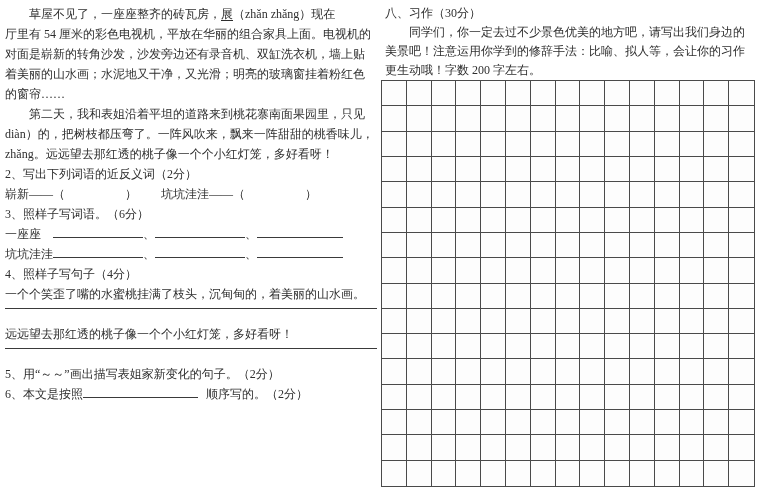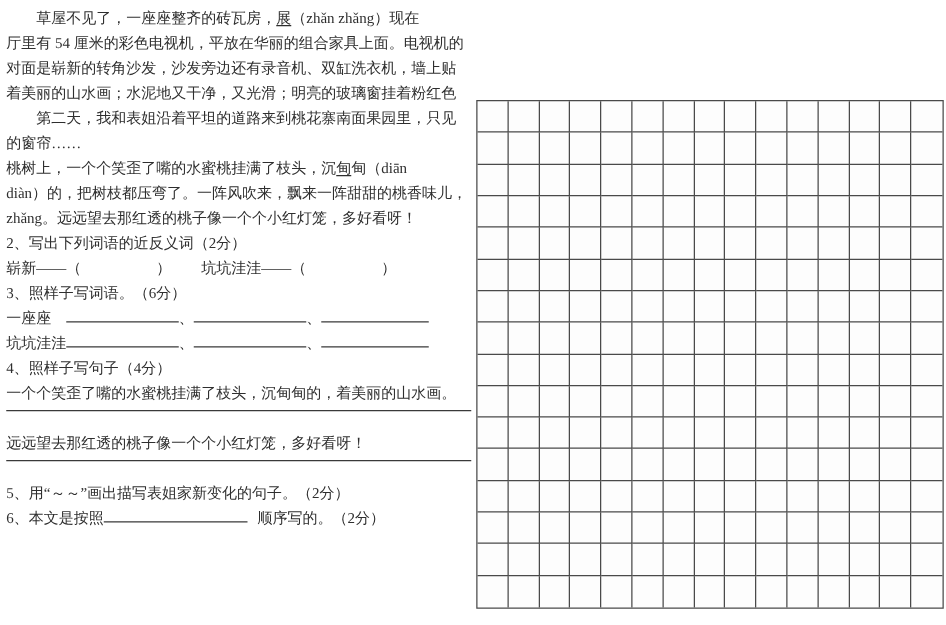--- a/index.html
+++ b/index.html
@@ -55,24 +55,23 @@
 <body>
 
 <div class="page">
 
   <div class="col-left">
 
     <div class="tl"><span>　　草屋不见了，一座座整齐的砖瓦房，</span><span class="dotted">展</span><span>（zhǎn  zhǎng）现在</span></div>
     <div class="tl">厅里有 54 厘米的彩色电视机，平放在华丽的组合家具上面。电视机的</div>
     <div class="tl">对面是崭新的转角沙发，沙发旁边还有录音机、双缸洗衣机，墙上贴</div>
     <div class="tl">着美丽的山水画；水泥地又干净，又光滑；明亮的玻璃窗挂着粉红色</div>
+    <div class="tl">的窗帘……</div>
+
     <div class="tl">　　第二天，我和表姐沿着平坦的道路来到桃花寨南面果园里，只见</div>
-
-    <div class="tl">的窗帘……</div>
-    <div class="tl"><span>桃树上，一个个笑歪了嘴的水蜜桃挂满了枝头，沉</span><span class="dotted">甸</span><span>甸（diān</span></div>
     <div class="tl">diàn）的，把树枝都压弯了。一阵风吹来，飘来一阵甜甜的桃香味儿，</div>
     <div class="tl">zhǎng。远远望去那红透的桃子像一个个小红灯笼，多好看呀！</div>
 
     <div class="tl">2、写出下列词语的近反义词（2分）</div>
     <div class="tl">崭新——（　　　　　）　　坑坑洼洼——（　　　　　）</div>
     <div class="tl">3、照样子写词语。（6分）</div>
 
     <div class="tl"><span>一座座　</span><span class="blank w90"></span><span>、</span><span class="blank w90"></span><span>、</span><span class="blank w86"></span></div>
     <div class="tl"><span>坑坑洼洼</span><span class="blank w90"></span><span>、</span><span class="blank w90"></span><span>、</span><span class="blank w86"></span></div>
 
@@ -80,20 +79,26 @@
     <div class="tl">一个个笑歪了嘴的水蜜桃挂满了枝头，沉甸甸的，着美丽的山水画。</div>
     <div class="rule"></div>
     <div class="tl">远远望去那红透的桃子像一个个小红灯笼，多好看呀！</div>
     <div class="rule"></div>
 
     <div class="tl">5、用“～～”画出描写表姐家新变化的句子。（2分）</div>
     <div class="tl"><span>6、本文是按照</span><span class="blank w115"></span><span>顺序写的。（2分）</span></div>
 
   </div>
 
+  <div class="col-right">
+    <div class="tl">八、习作（30分）</div>
+    <div class="tl">　　同学们，你一定去过不少景色优美的地方吧，请写出我们身边的</div>
+    <div class="tl">美景吧！注意运用你学到的修辞手法：比喻、拟人等，会让你的习作</div>
+    <div class="tl">更生动哦！字数 200 字左右。</div>
+  </div>
 
   <div class="writing-grid" style="grid-template-columns: repeat(15, 1fr); grid-template-rows: repeat(16, 1fr);">
       <div class="cell"></div>
       <div class="cell"></div>
       <div class="cell"></div>
       <div class="cell"></div>
       <div class="cell"></div>
       <div class="cell"></div>
       <div class="cell"></div>
       <div class="cell"></div>

